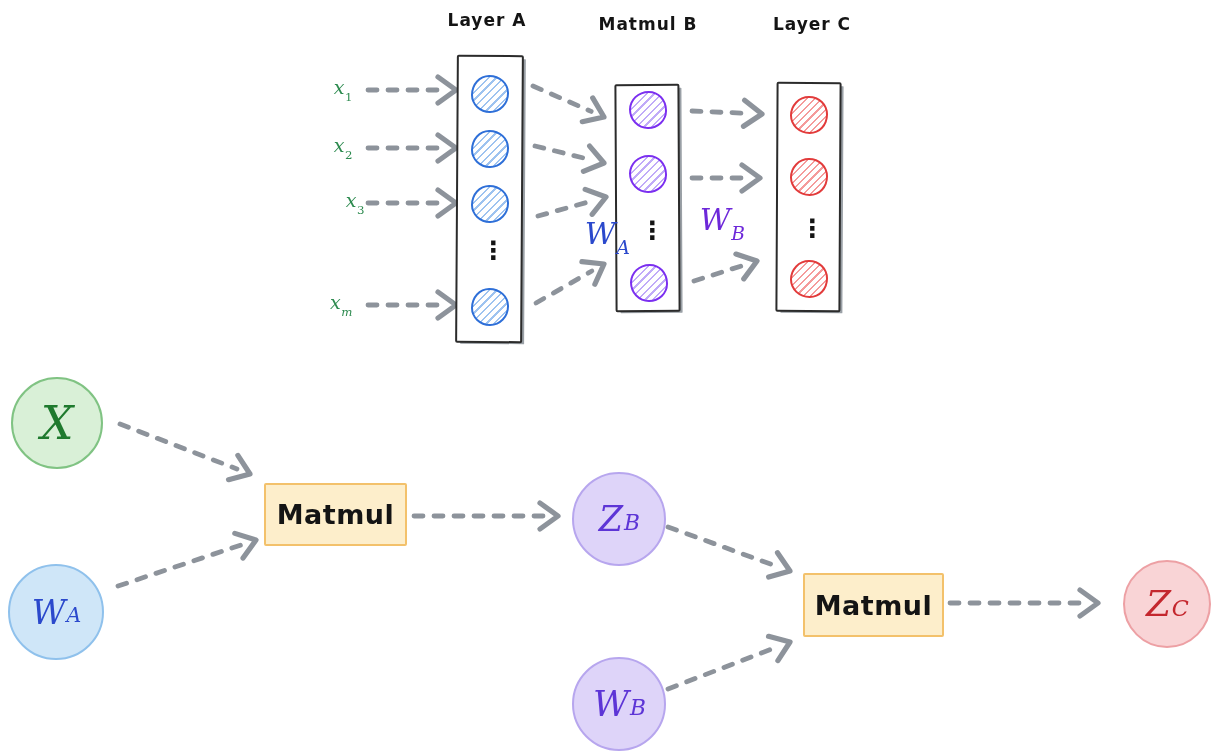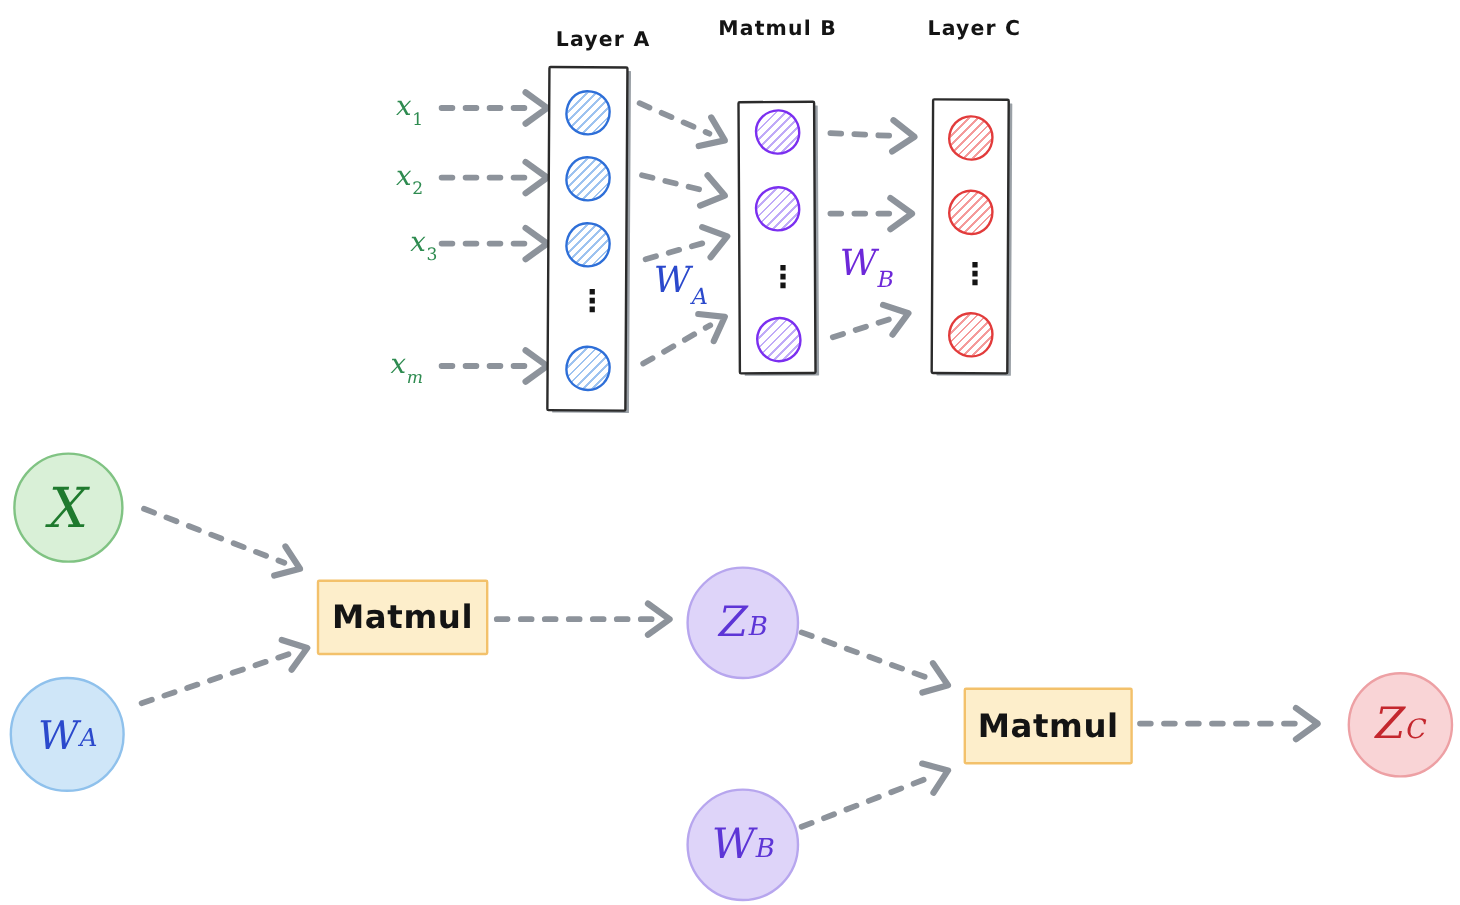--- a/index.html
+++ b/index.html
@@ -34,21 +34,21 @@
     background-image:repeating-linear-gradient(135deg,rgba(242,130,130,.8) 0 1.6px,transparent 1.6px 5.2px);
   }
 
   .vdots{position:absolute;font-size:25px;font-weight:700;color:#141414;line-height:1;
          font-family:"DejaVu Sans",sans-serif;}
 
   
   .math{font-family:"DejaVu Serif",serif;font-style:italic;line-height:1;}
   .math sub{font-size:.62em;font-style:normal;position:relative;top:.18em;left:.04em;}
   .math sub.it{font-style:italic;}
-  .input-label{position:absolute;width:56px;text-align:right;font-size:23px;color:#2e8b50;}
+  .input-label{position:absolute;width:56px;text-align:right;font-size:19px;color:#2e8b50;}
   .wlabel{position:absolute;width:90px;text-align:center;font-size:30px;}
 
   
   .gnode{
     position:absolute;border-radius:50%;display:flex;align-items:center;justify-content:center;
   }
   .g-green {background:#d9f0d7;border:2px solid #80c383;color:#1f7a2e;font-size:46px;}
   .g-blue  {background:#cfe6f8;border:2px solid #8fc1ec;color:#2b49cc;font-size:33px;}
   .g-purple{background:#ded4f9;border:2px solid #b7a6ee;color:#5d35d6;font-size:35px;}
   .g-red   {background:#f9d4d6;border:2px solid #eda0a4;color:#c4272e;font-size:36px;}
@@ -93,21 +93,21 @@
       <path d="M 414 516 L 544 516" stroke="#8d939b" stroke-width="4.8" stroke-dasharray="9 11" stroke-linecap="round" fill="none"></path>
       <path d="M 540 529 L 558 516 L 540 503" stroke="#8d939b" stroke-width="5.2" stroke-linecap="round" stroke-linejoin="round" fill="none"></path>
       <path d="M 668 527 L 776.8303306704495 566.2502831926212" stroke="#8d939b" stroke-width="4.8" stroke-dasharray="9 11" stroke-linecap="round" fill="none"></path>
       <path d="M 768.6571166837261 577.1221999108099 L 790 571 L 777.4780193260012 552.6642425845017" stroke="#8d939b" stroke-width="5.2" stroke-linecap="round" stroke-linejoin="round" fill="none"></path>
       <path d="M 668 689 L 776.9359233441133 647.0328819903825" stroke="#8d939b" stroke-width="4.8" stroke-dasharray="9 11" stroke-linecap="round" fill="none"></path>
       <path d="M 777.876720433501 660.6017765966724 L 790 642 L 768.529939594219 636.3399199500257" stroke="#8d939b" stroke-width="5.2" stroke-linecap="round" stroke-linejoin="round" fill="none"></path>
       <path d="M 950 603 L 1084 603" stroke="#8d939b" stroke-width="4.8" stroke-dasharray="9 11" stroke-linecap="round" fill="none"></path>
       <path d="M 1080 616 L 1098 603 L 1080 590" stroke="#8d939b" stroke-width="5.2" stroke-linecap="round" stroke-linejoin="round" fill="none"></path>
     </svg>
 
-  <div class="layer-title hand" style="left:432px;top:23px;text-align:right;">Layer A</div>
+  <div class="layer-title hand" style="left:432px;top:10px;">Layer A</div>
   <div class="layer-title hand" style="left:593px;top:14px;">Matmul B</div>
   <div class="layer-title hand" style="left:757px;top:14px;">Layer C</div>
 
   <div class="layer-box" style="left:456px;top:55px;width:63px;height:284px;transform:rotate(.35deg);"></div>
   <div class="layer-box" style="left:615px;top:84px;width:61px;height:224px;transform:rotate(-.3deg);"></div>
   <div class="layer-box" style="left:776px;top:82px;width:61px;height:226px;transform:rotate(.3deg);"></div>
 
   <div class="neuron n-blue" style="left:471px;top:75px;"></div>
   <div class="neuron n-blue" style="left:471px;top:130px;"></div>
   <div class="neuron n-blue" style="left:471px;top:185px;"></div>
@@ -122,21 +122,21 @@
   <div class="neuron n-red" style="left:790px;top:96px;"></div>
   <div class="neuron n-red" style="left:790px;top:158px;"></div>
   <div class="vdots" style="left:800px;top:216px;">⋮</div>
   <div class="neuron n-red" style="left:790px;top:260px;"></div>
 
   <div class="math input-label" style="left:296px;top:78px;"><span>x</span><sub>1</sub></div>
   <div class="math input-label" style="left:296px;top:136px;"><span>x</span><sub>2</sub></div>
   <div class="math input-label" style="left:308px;top:191px;"><span>x</span><sub>3</sub></div>
   <div class="math input-label" style="left:296px;top:293px;"><span>x</span><sub class="it">m</sub></div>
 
-  <div class="math wlabel" style="left:522px;top:219px;color:#2b49cc;"><span>W</span><sub class="it">A</sub></div>
+  <div class="math wlabel" style="left:522px;top:219px;color:#2b49cc;padding-left:40px;"><span>W</span><sub class="it">A</sub></div>
   <div class="math wlabel" style="left:677px;top:205px;color:#6d28d9;"><span>W</span><sub class="it">B</sub></div>
 
   <div class="gnode g-green math" style="left:11px;top:377px;width:88px;height:88px;">
       <span>X</span>
     </div>
 
   <div class="gnode g-blue math" style="left:8px;top:564px;width:92px;height:92px;">
       <span>W</span>
       <sub class="it">A</sub>
     </div>

